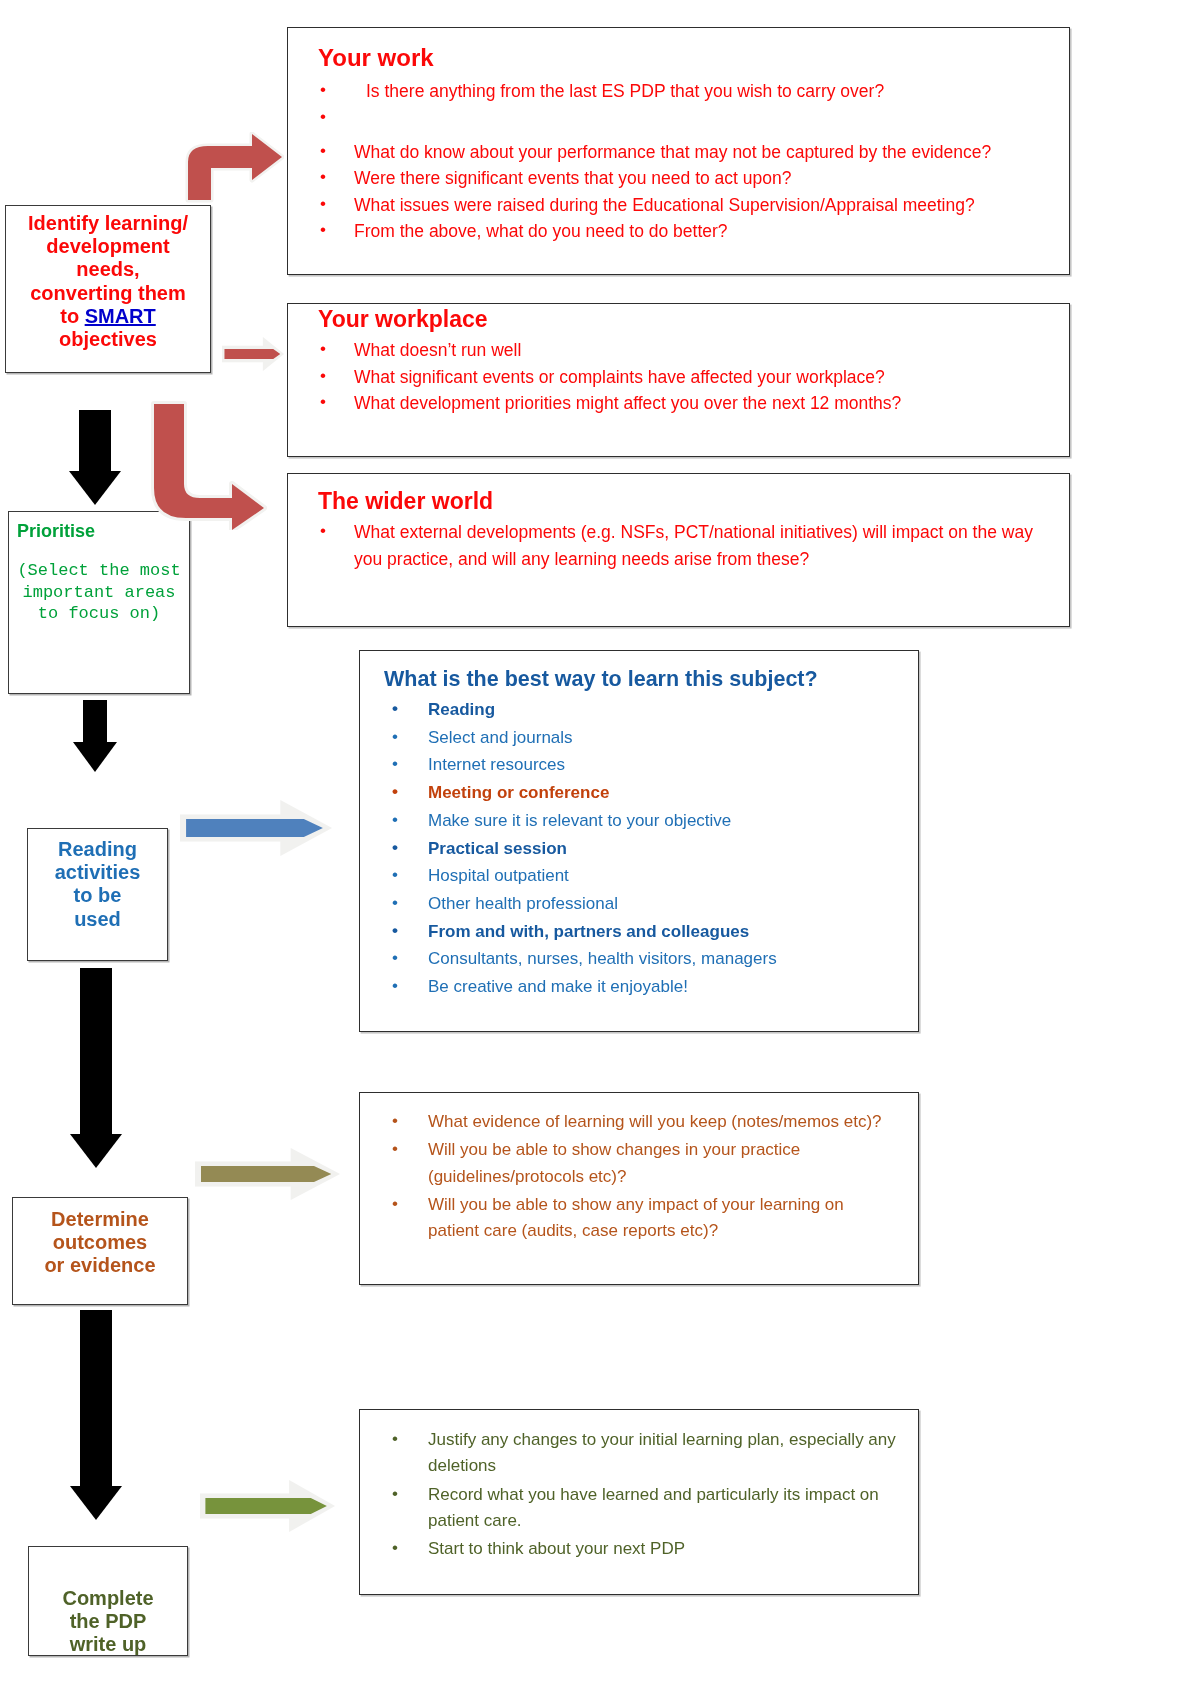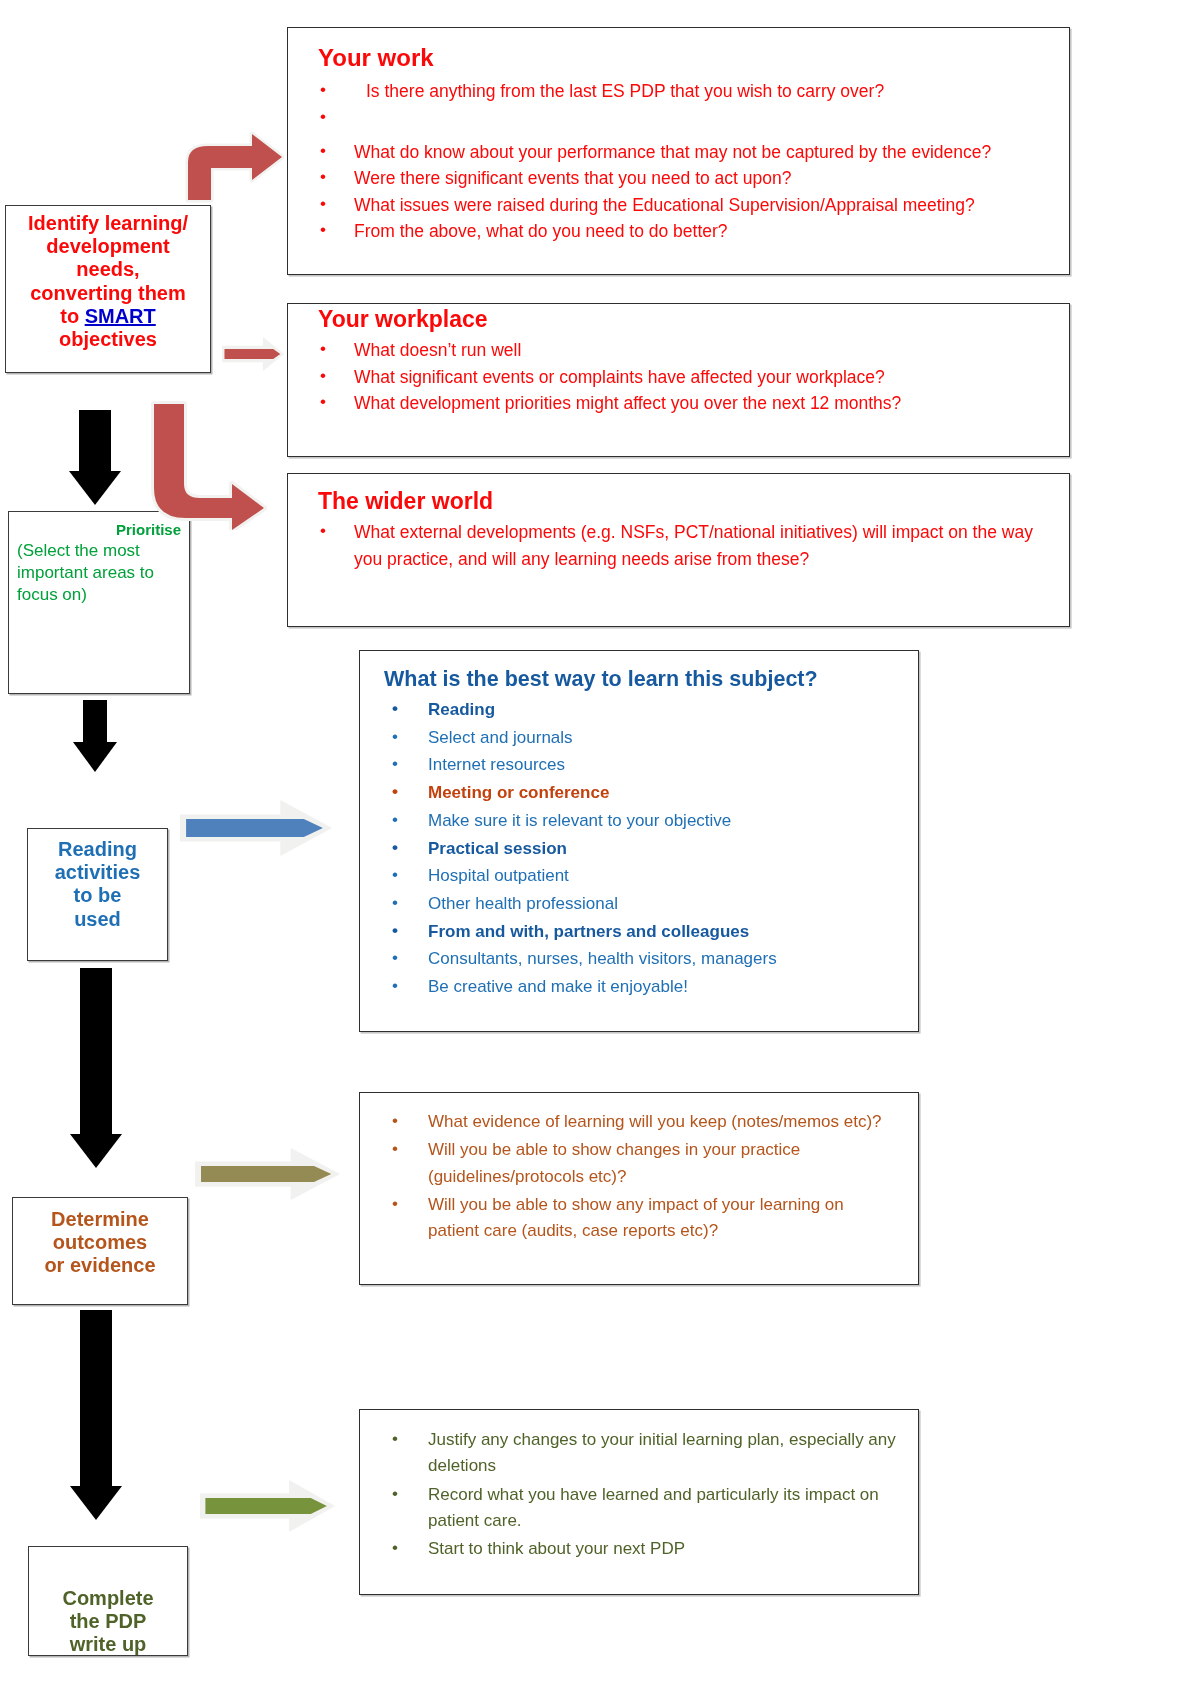--- a/index.html
+++ b/index.html
@@ -126,22 +126,22 @@
   <div class="stage abs" style="left:5px;top:205px;width:206px;height:168px;padding:6px 4px 0 4px;">
     <div class="t red" style="font-size:20px;">Identify learning/</div>
     <div class="t red" style="font-size:20px;">development</div>
     <div class="t red" style="font-size:20px;">needs,</div>
     <div class="t red" style="font-size:20px;">converting them</div>
     <div class="t red" style="font-size:20px;"><span>to </span><a href="#" class="smart" style="font-weight:bold;">SMART</a></div>
     <div class="t red" style="font-size:20px;">objectives</div>
   </div>
 
   <div class="stage abs" style="left:8px;top:511px;width:182px;height:183px;padding:9px 8px 0 8px;align-items:stretch;">
-    <div class="t green" style="font-size:15px;text-align:right;">Prioritise</div>
-    <div class="green" style="font-size:17px;line-height:1.28;text-align:left;font-family:Liberation Sans, sans-serif;margin-top:2px;">(Select the most important areas to focus on)</div>
+    <div class="t green" style="font-size:18px;text-align:left;">Prioritise</div>
+    <div class="green" style="font-size:17px;line-height:1.28;text-align:center;font-family:Liberation Mono, monospace;margin-top:18px;">(Select the most important areas to focus on)</div>
   </div>
 
   <div class="stage abs" style="left:27px;top:828px;width:141px;height:133px;padding:9px 4px 0 4px;">
     <div class="t blue" style="font-size:20px;">Reading</div>
     <div class="t blue" style="font-size:20px;">activities</div>
     <div class="t blue" style="font-size:20px;">to be</div>
     <div class="t blue" style="font-size:20px;">used</div>
   </div>
 
   <div class="stage abs" style="left:12px;top:1197px;width:176px;height:108px;padding:10px 4px 0 4px;">

